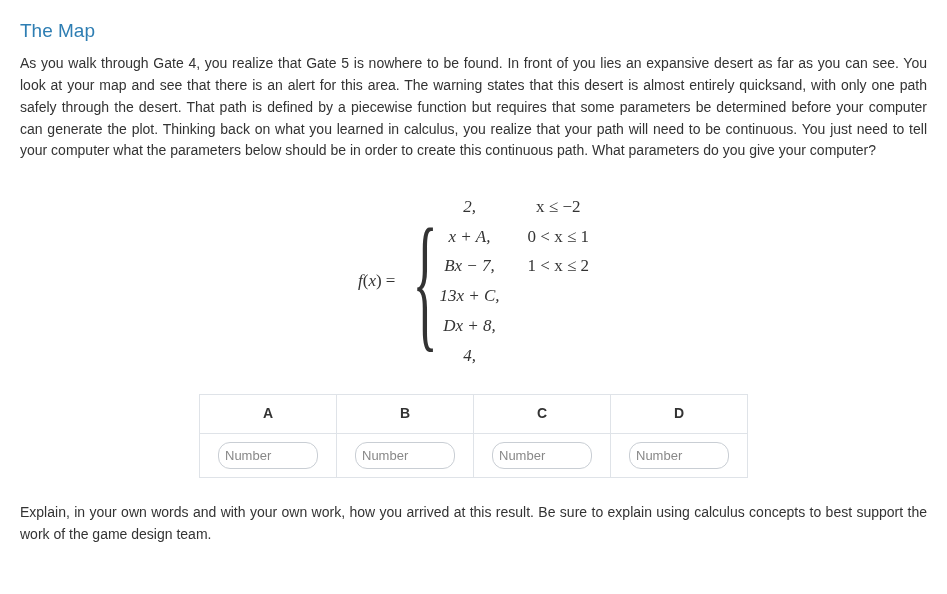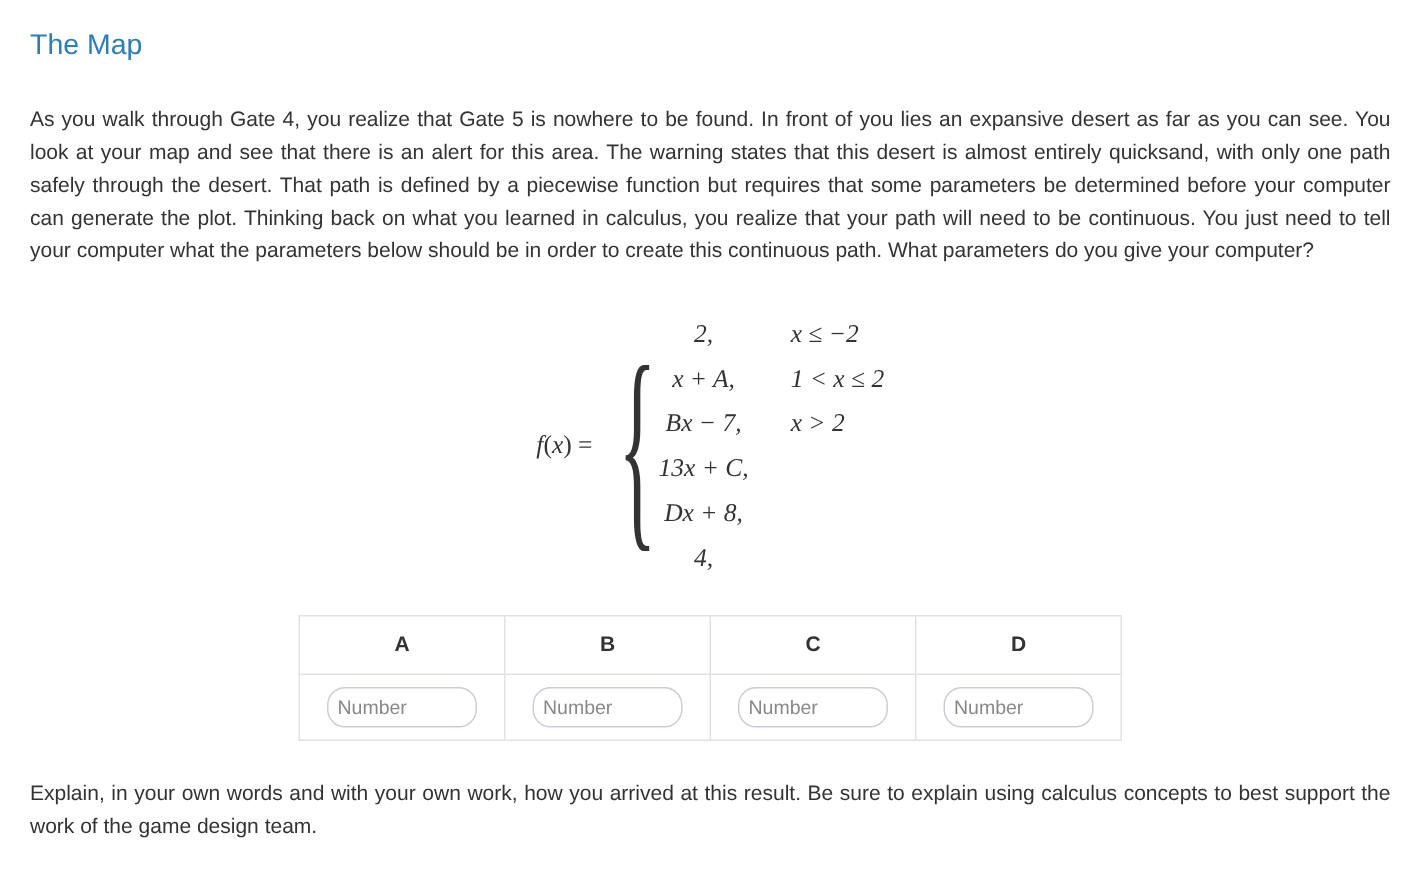--- a/index.html
+++ b/index.html
@@ -8,21 +8,21 @@
       font-size: 14px;
       color: #333;
       padding: 16px 20px;
       width: 947px;
       background: #fff;
       line-height: 1.55;
     }
     .title {
       color: #2e7eb3;
       font-size: 19px;
-      margin-bottom: 24px;
+      margin-bottom: 8px;
       font-weight: normal;
     }
     .intro {
       text-align: justify;
       margin-bottom: 30px;
     }
     .formula {
       display: flex;
       justify-content: center;
       align-items: center;
@@ -36,21 +36,21 @@
       font-size: 150px;
       line-height: 150px;
       font-weight: 100;
       transform: scaleX(0.35);
       margin: 0 -22px 0 -14px;
       font-family: serif;
     }
     .cases { display: flex; gap: 28px; }
     .col { display: flex; flex-direction: column; line-height: 1.75; }
     .expr { text-align: center; font-style: italic; }
-    .cond { text-align: left; font-style: italic; }
+    .cond { text-align: center; }
 
     .answer-table {
       margin: 0 auto 24px auto;
       border-collapse: collapse;
     }
     .answer-table th, .answer-table td {
       border: 1px solid #dfe3e8;
       padding: 8px 18px;
       text-align: center;
     }
@@ -87,22 +87,22 @@
     <div class="col">
       <span class="expr">2,</span>
       <span class="expr">x + A,</span>
       <span class="expr">Bx − 7,</span>
       <span class="expr">13x + C,</span>
       <span class="expr">Dx + 8,</span>
       <span class="expr">4,</span>
     </div>
     <div class="col">
       <span class="cond">x ≤ −2</span>
+      <span class="cond">0 &lt; x ≤ 1</span>
       <span class="cond">1 &lt; x ≤ 2</span>
-      <span class="cond">x &gt; 2</span>
     </div>
   </div>
 </div>
 
 <table class="answer-table">
   <tbody>
       <tr>
     <th>A</th>
     <th>B</th>
     <th>C</th>

